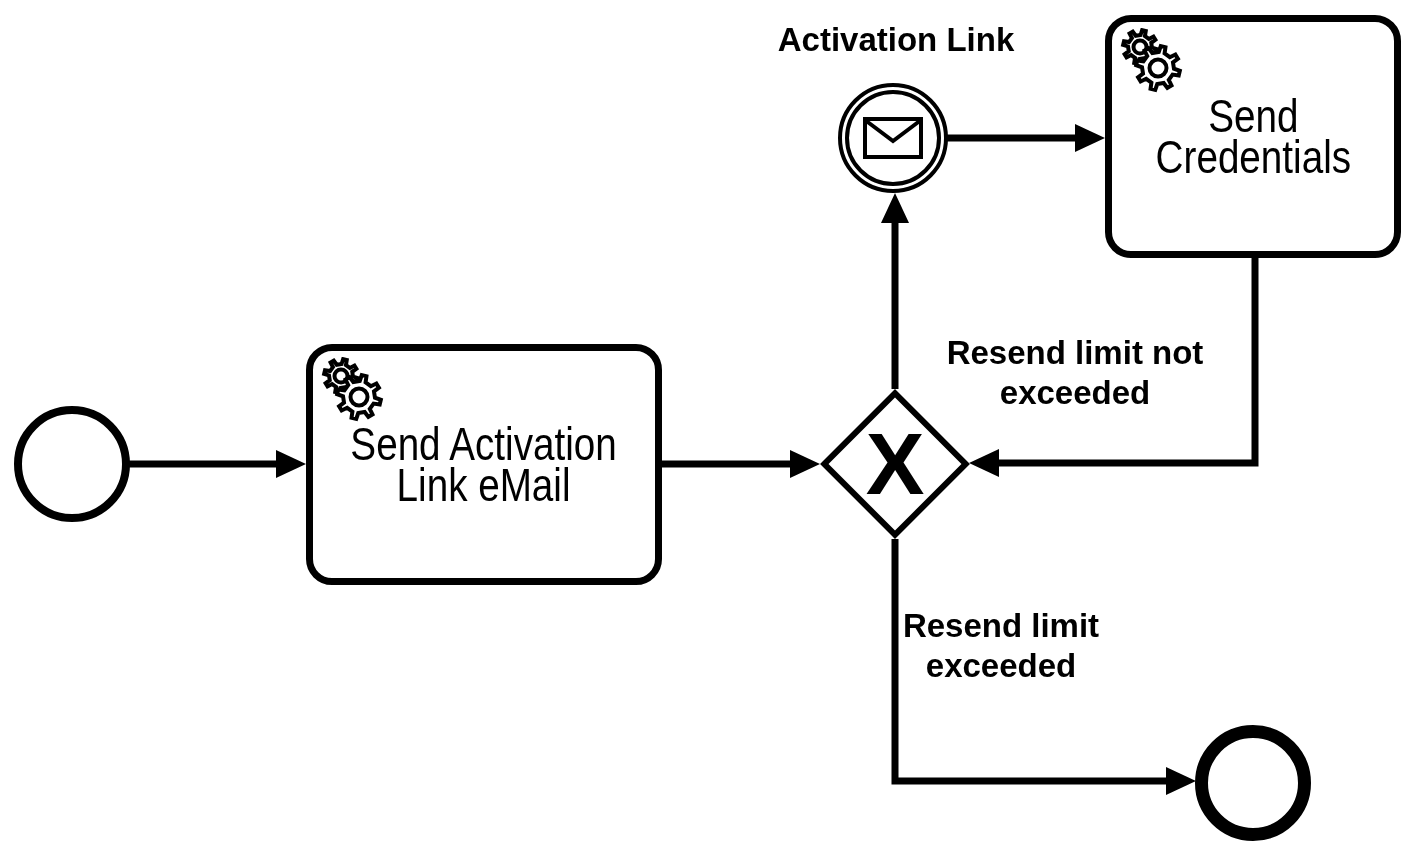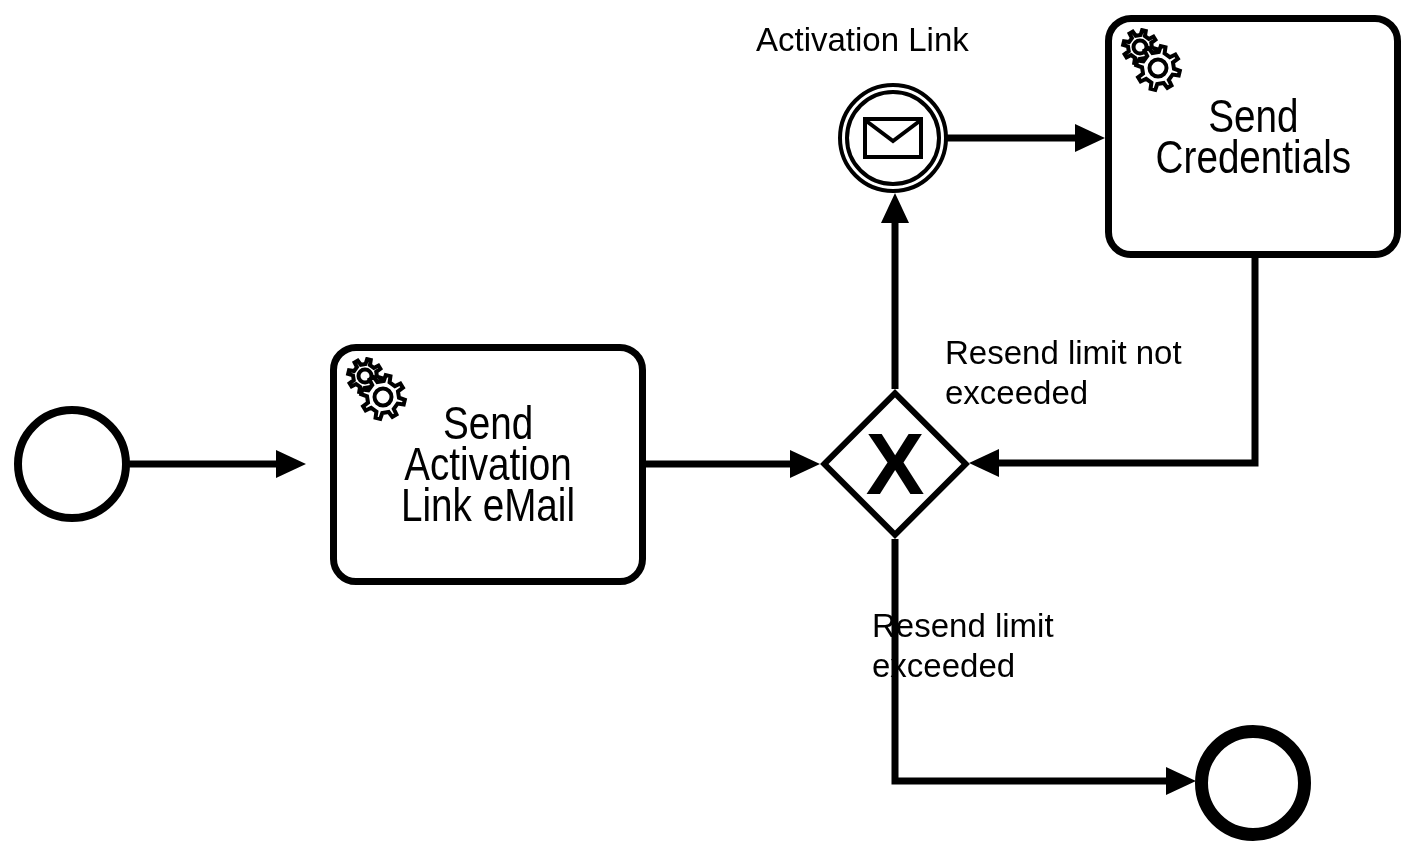--- a/index.html
+++ b/index.html
@@ -15,21 +15,21 @@
   .shape{position:absolute;box-sizing:border-box;background:#fff;}
 
   .event-circle{border-radius:50%;}
   #start-event{left:14px;top:406px;width:116px;height:116px;border:8px solid #000;}
   #end-event{left:1195px;top:725px;width:116px;height:116px;border:13px solid #000;}
 
   .task{
     border:7px solid #000;border-radius:26px;
     display:flex;align-items:center;justify-content:center;text-align:center;
   }
-  #task-send-activation{left:306px;top:344px;width:316px;height:241px;margin-left:24px;}
+  #task-send-activation{left:306px;top:344px;width:356px;height:241px;}
   #task-send-credentials{left:1105px;top:15px;width:296px;height:243px;}
   .task-label{
     white-space:pre-line;font-size:46px;line-height:41px;
     transform:scaleX(0.84);transform-origin:center;
   }
   .gear-icon{position:absolute;left:7px;top:6px;}
 
   #gateway{
     left:842px;top:411px;width:106px;height:106px;border:6px solid #000;
     transform:rotate(45deg);
@@ -40,22 +40,22 @@
     font-size:88px;font-weight:bold;line-height:1;background:transparent;
   }
 
   #message-event{left:838px;top:83px;width:110px;height:110px;border:4px solid #000;border-radius:50%;}
   #message-event-inner{
     position:absolute;inset:3px;border:4px solid #000;border-radius:50%;
     display:flex;align-items:center;justify-content:center;background:#fff;
   }
 
   .flow-label{
-    position:absolute;text-align:left;font-size:33px;line-height:40px;
-    white-space:pre-line;background:transparent;
+    position:absolute;text-align:center;font-size:33px;line-height:40px;
+    white-space:pre-line;background:transparent;font-weight:bold;
   }
   #label-activation-link{left:756px;top:20px;width:280px;}
   #label-resend-not-exceeded{left:945px;top:333px;width:260px;}
   #label-resend-exceeded{left:872px;top:606px;width:258px;}
 </style>
 </head>
 <body>
 
 <div id="canvas">
 

